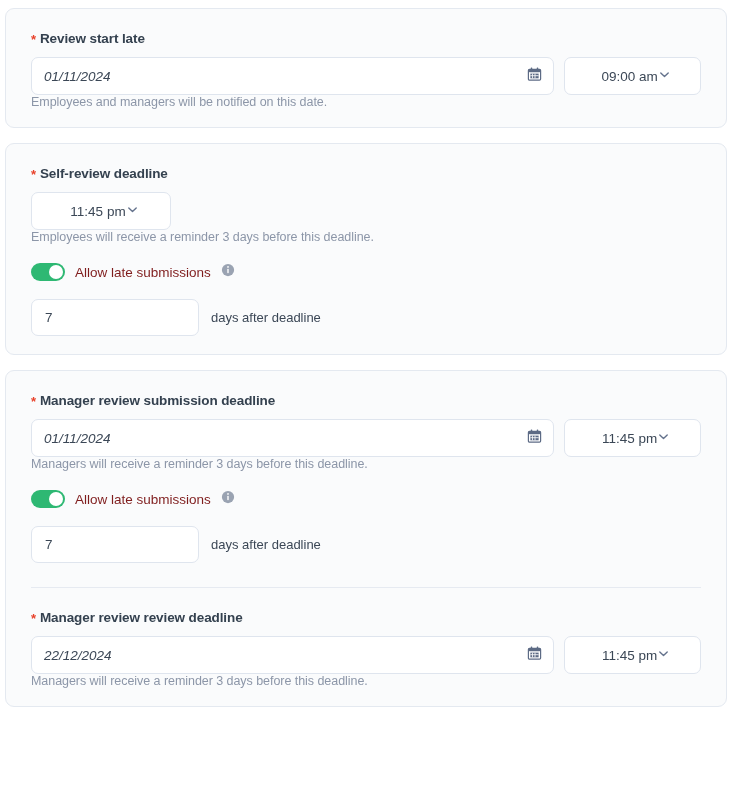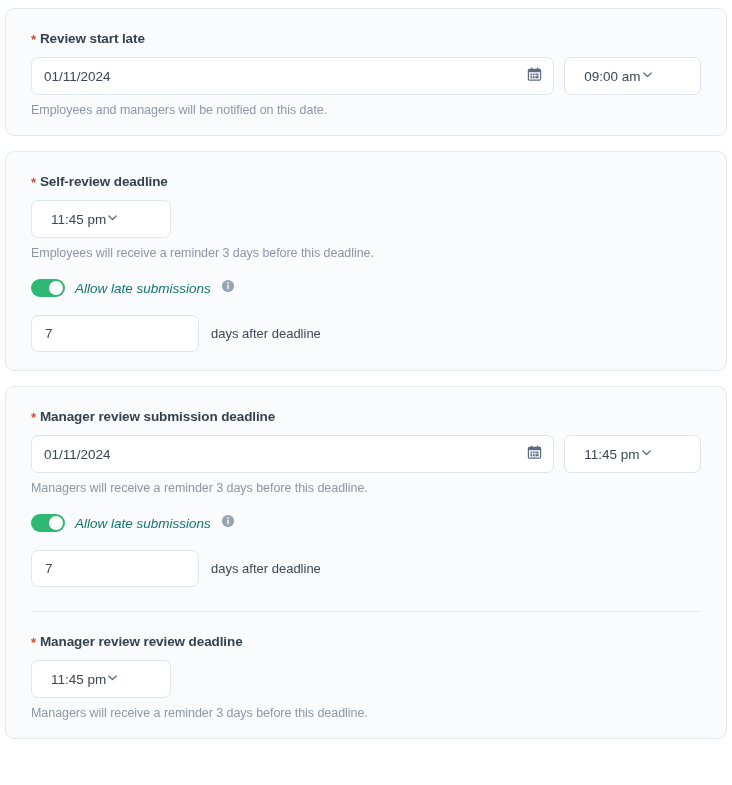--- a/index.html
+++ b/index.html
@@ -35,58 +35,59 @@
   .date-input {
     position: relative;
     width: 539px;
     height: 38px;
     background: #ffffff;
     border: 1px solid #dfe5ee;
     border-radius: 7px;
     display: flex;
     align-items: center;
     padding: 7px 12px;
+    font-style: italic;
   }
   .date-input .val { font-size: 13.5px; color: #3b4756; }
   .cal-icon { position: absolute; right: 11px; top: 50%; transform: translateY(-50%); display: block; }
 
   .time-select {
     width: 140px;
     height: 38px;
     background: #ffffff;
     border: 1px solid #dfe5ee;
     border-radius: 7px;
     display: flex;
     align-items: center;
-    justify-content: flex-start;
+    justify-content: center;
     padding: 0 12px 0 19px;
   }
   .time-select .val { font-size: 13.5px; color: #3b4756; }
 
   .helper {
     font-size: 12.5px;
     color: #8c96a8;
-    margin-top: 8px;
+    margin-top: 0;
     letter-spacing: -0.05px;
   }
 
   .toggle-row { display: flex; align-items: center; gap: 10px; margin-top: 19px; }
   .toggle {
     width: 34px; height: 18px;
     border-radius: 10px;
     background: #2eb873;
     position: relative;
     flex: none;
   }
   .toggle .knob {
     position: absolute; top: 2px; right: 2px;
     width: 14px; height: 14px; border-radius: 50%;
     background: #ffffff;
   }
-  .toggle-label { font-size: 13.5px; color: #0f766e; font-style: italic; }
+  .toggle-label { font-size: 13.5px; color: #7f1d1d; }
   .info-icon { display: block; }
 
   .days-row { display: flex; align-items: center; gap: 12px; margin-top: 18px; }
   .num-input {
     width: 168px; height: 37px;
     background: #ffffff;
     border: 1px solid #dfe5ee;
     border-radius: 7px;
     display: flex; align-items: center;
     padding: 0 13px;
@@ -228,20 +229,35 @@
     </div>
 
     <div class="divider"></div>
 
     <div class="sub-block">
       <div class="field-label">
         <span class="req-star">*</span>
         <span>Manager review review deadline</span>
       </div>
       <div class="row">
+        <div class="date-input">
+          <span class="val">22/12/2024</span>
+          <span class="cal-icon">
+            <svg width="15" height="15" viewBox="0 0 16 16" fill="none" xmlns="http://www.w3.org/2000/svg">
+              <rect x="1.5" y="3" width="13" height="11.5" rx="1.2" stroke="#5d6b85" stroke-width="1.3"></rect>
+              <rect x="1.5" y="3" width="13" height="3" rx="1.2" fill="#5d6b85"></rect>
+              <rect x="4" y="1" width="1.6" height="3" rx="0.6" fill="#5d6b85"></rect>
+              <rect x="10.4" y="1" width="1.6" height="3" rx="0.6" fill="#5d6b85"></rect>
+              <rect x="3.6" y="7.6" width="8.8" height="5" fill="#5d6b85"></rect>
+              <rect x="5.3" y="7.6" width="0.9" height="5" fill="#fafbfc"></rect>
+              <rect x="8.1" y="7.6" width="0.9" height="5" fill="#fafbfc"></rect>
+              <rect x="3.6" y="9.4" width="8.8" height="0.9" fill="#fafbfc"></rect>
+            </svg>
+          </span>
+        </div>
         <div class="time-select">
           <span class="val">11:45 pm</span>
           <span>
             <svg width="13" height="13" viewBox="0 0 14 14" fill="none" xmlns="http://www.w3.org/2000/svg">
               <path d="M3 5.4L7 9.2L11 5.4" stroke="#64728c" stroke-width="1.5" stroke-linecap="round" stroke-linejoin="round"></path>
             </svg>
           </span>
         </div>
       </div>
       <div class="helper">Managers will receive a reminder 3 days before this deadline.</div>

